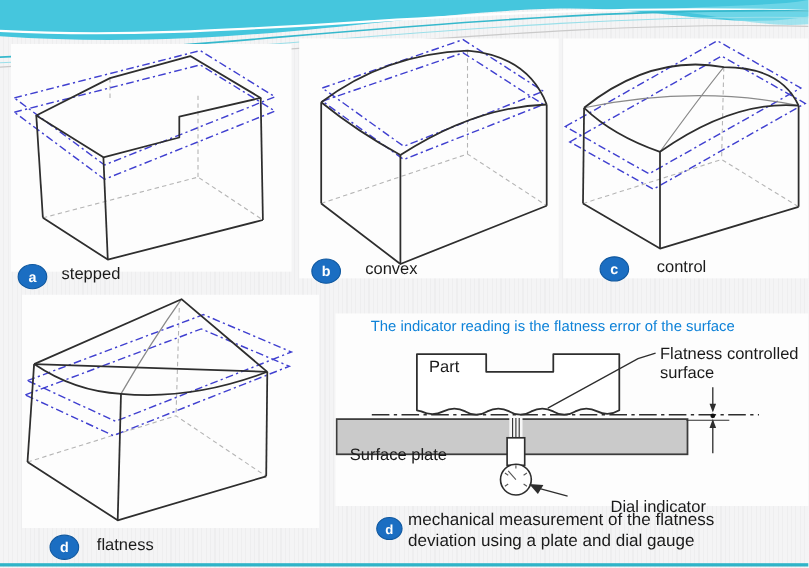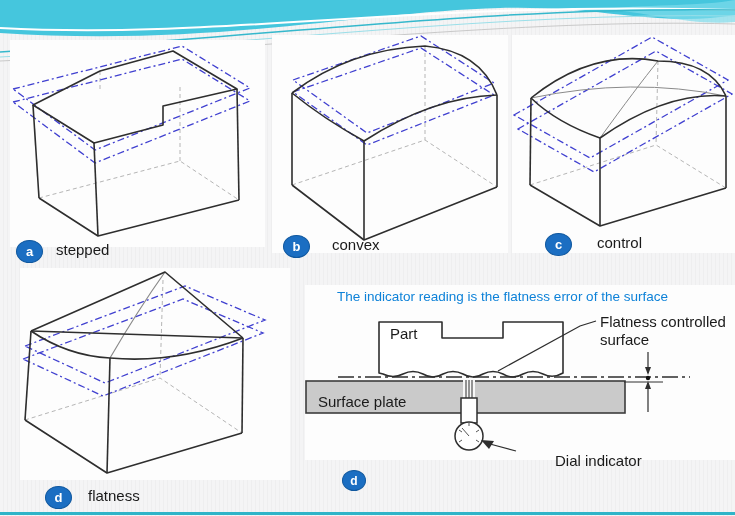--- a/index.html
+++ b/index.html
@@ -168,28 +168,30 @@
       <path d="M648,352 L648,373" stroke="#2e2e2e" stroke-width="1.2"></path>
       <path d="M648,383 L648,412" stroke="#2e2e2e" stroke-width="1.2"></path>
       <polygon points="645,367 651,367 648,375" fill="#2e2e2e"></polygon>
       <polygon points="645,389 651,389 648,381" fill="#2e2e2e"></polygon>
       <circle cx="648" cy="378" r="2.2" fill="#111"></circle>
       <path d="M624,382 L663,382" stroke="#2e2e2e" stroke-width="1"></path>
     </g>
   </svg>
 
   <div class="lbl" style="left:390px;top:325px;">Part</div>
-  <div class="lbl" style="left:318px;top:393px;text-align:center;">Surface plate</div>
+  <div class="lbl" style="left:318px;top:405px;text-align:center;">Surface plate</div>
 
   <div class="lbl blue" style="left:600px;top:313px;line-height:18px;">
     <div>Flatness controlled</div>
     <div>surface</div>
   </div>
 
 
   <div class="lbl blue" style="left:523px;top:452px;margin-left:32px;">Dial indicator</div>
 
   <div class="badge" style="left:342px;top:470px;width:22px;height:19px;font-size:12px;">d</div>
   <div class="cap2" style="left:371px;top:463px;">
+    <div>mechanical measurement of the flatness</div>
+    <div>deviation using a plate and dial gauge</div>
   </div>
 
   <div class="bottom-line"></div>
 </div>
 
 </body></html>

